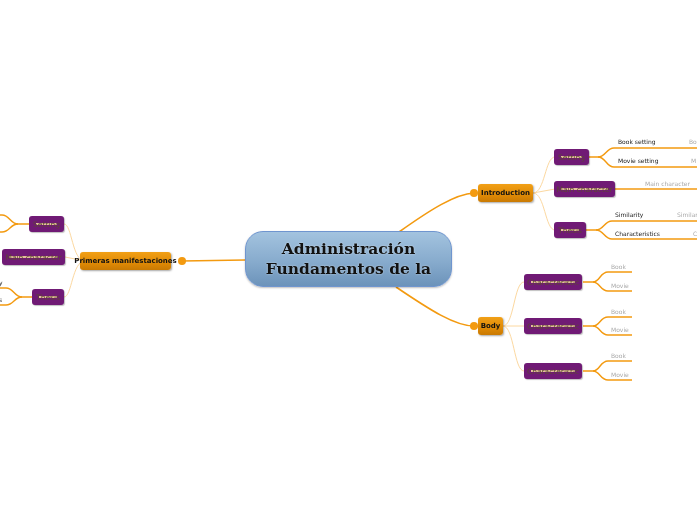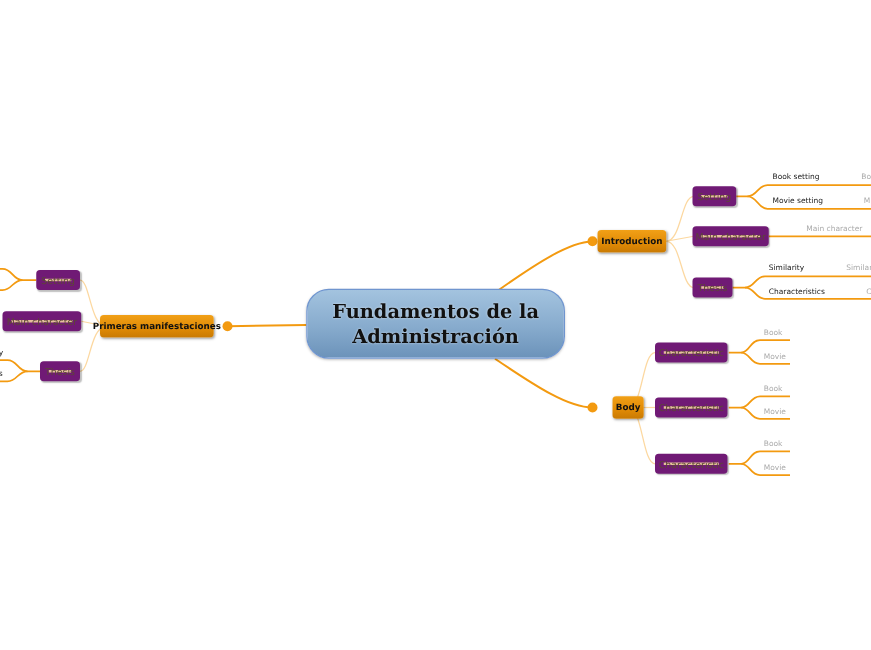--- a/index.html
+++ b/index.html
@@ -81,22 +81,22 @@
     <path d="M593 371 C600 371, 600 380, 608 380 L632 380"></path>
 
     <path d="M29 224 L18 224 C10 224, 10 215, 2 215 L0 215"></path>
     <path d="M18 224 C10 224, 10 232, 2 232 L0 232"></path>
     <path d="M32 297 L22 297 C14 297, 14 288, 6 288 L0 288"></path>
     <path d="M22 297 C14 297, 14 305, 6 305 L0 305"></path>
   </g>
 </svg>
 
 <div class="node central">
+  <span>Administración</span>
   <span>Fundamentos de la</span>
-  <span>Administración</span>
 </div>
 
 <div class="dot" style="left:470px; top:189px;"></div>
 <div class="dot" style="left:470px; top:322px;"></div>
 <div class="dot" style="left:178px; top:257px;"></div>
 
 <div class="node main" style="left:80px; top:252px; width:91px;">
   <span>Primeras manifestaciones</span>
 </div>
 <div class="node sub" style="left:29px; top:216px; width:35px;">
@@ -127,21 +127,21 @@
 <span class="leaf dark" style="left:618px; top:138px;">Book setting</span>
 <span class="leaf light" style="left:689px; top:138px;">Bo</span>
 <span class="leaf dark" style="left:618px; top:157px;">Movie setting</span>
 <span class="leaf light" style="left:691px; top:157px;">M</span>
 <span class="leaf light" style="left:645px; top:180px;">Main character</span>
 <span class="leaf dark" style="left:615px; top:211px;">Similarity</span>
 <span class="leaf light" style="left:677px; top:211px;">Similar</span>
 <span class="leaf dark" style="left:615px; top:230px;">Characteristics</span>
 <span class="leaf light" style="left:693px; top:230px;">C</span>
 
-<div class="node main" style="left:478px; top:317px; width:25px;margin-left:12px;">
+<div class="node main" style="left:478px; top:317px; width:25px;">
   <span>Body</span>
 </div>
 <div class="node sub" style="left:524px; top:274px; width:58px;">
   <span>Characteristic</span>
 </div>
 <div class="node sub" style="left:524px; top:318px; width:58px;">
   <span>Characteristic</span>
 </div>
 <div class="node sub" style="left:524px; top:363px; width:58px;">
   <span>Characteristic</span>

